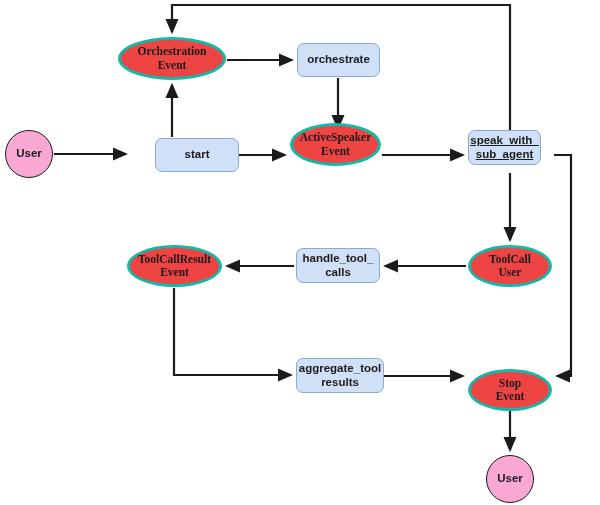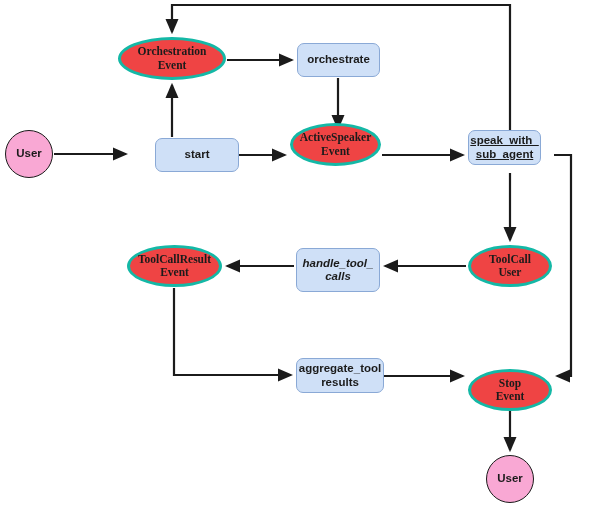--- a/index.html
+++ b/index.html
@@ -89,21 +89,21 @@
       <div class="node node-event" style="left: 118px; top: 37px; width: 108px; height: 43px;">Orchestration
 Event</div>
       <div class="node node-step" style="left: 297px; top: 43px; width: 83px; height: 34px;">orchestrate</div>
       <div class="node node-step" style="left: 131px; top: 138px; width: 84px; height: 34px; margin-left: 24px;">start</div>
       <div class="node node-event" style="left: 290px; top: 123px; width: 91px; height: 43px;">ActiveSpeaker
 Event</div>
       <div class="node node-step" style="left: 468px; top: 130px; width: 73px; height: 35px; text-decoration: underline;">speak_with_
 sub_agent</div>
       <div class="node node-event" style="left: 127px; top: 245px; width: 95px; height: 42px;">ToolCallResult
 Event</div>
-      <div class="node node-step" style="left: 296px; top: 248px; width: 84px; height: 44px; font-style: italic;">handle_tool_
+      <div class="node node-step" style="left: 296px; top: 248px; width: 84px; height: 35px;">handle_tool_
 calls</div>
       <div class="node node-event" style="left: 468px; top: 245px; width: 84px; height: 42px;">ToolCall
 User</div>
       <div class="node node-step" style="left: 296px; top: 358px; width: 88px; height: 35px;">aggregate_tool
 results</div>
       <div class="node node-event" style="left: 468px; top: 369px; width: 84px; height: 42px;">Stop
 Event</div>
       <div class="node node-actor" style="left: 486px; top: 455px; width: 48px; height: 48px;">User</div>
     </div>
 

